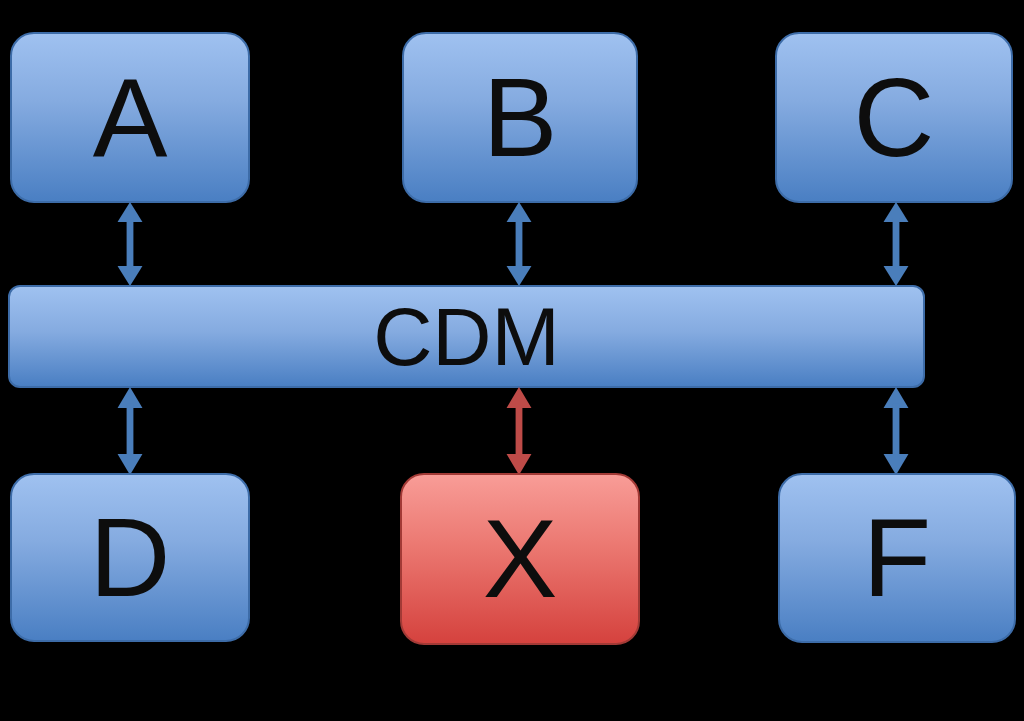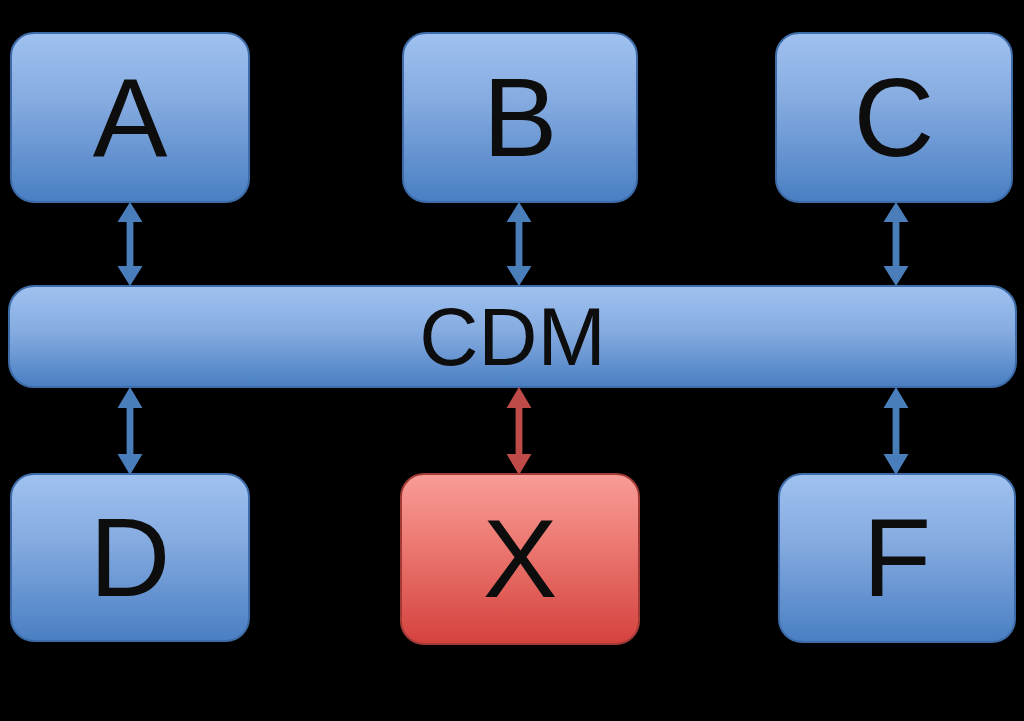--- a/index.html
+++ b/index.html
@@ -37,23 +37,23 @@
   }
 
   .node-label {
     font-size:112px;
     line-height:1;
     color:var(--label,#0d0d0d);
   }
 
   .bus {
     position:absolute;
-    left:8px; top:285px; width:1009px; height:103px;
+    left:8px; top:285px; width:917px; height:103px;
     box-sizing:border-box;
-    border-radius:26px;
+    border-radius:12px;
     border:2.5px solid var(--node-border,#3d6ca8);
     background:linear-gradient(180deg,
       var(--node-fill-top,#9fc1f0) 0%,
       #85abe0 45%,
       var(--node-fill-bottom,#4a7fc3) 100%);
     display:flex;
     align-items:center;
     justify-content:center;
   }
 

